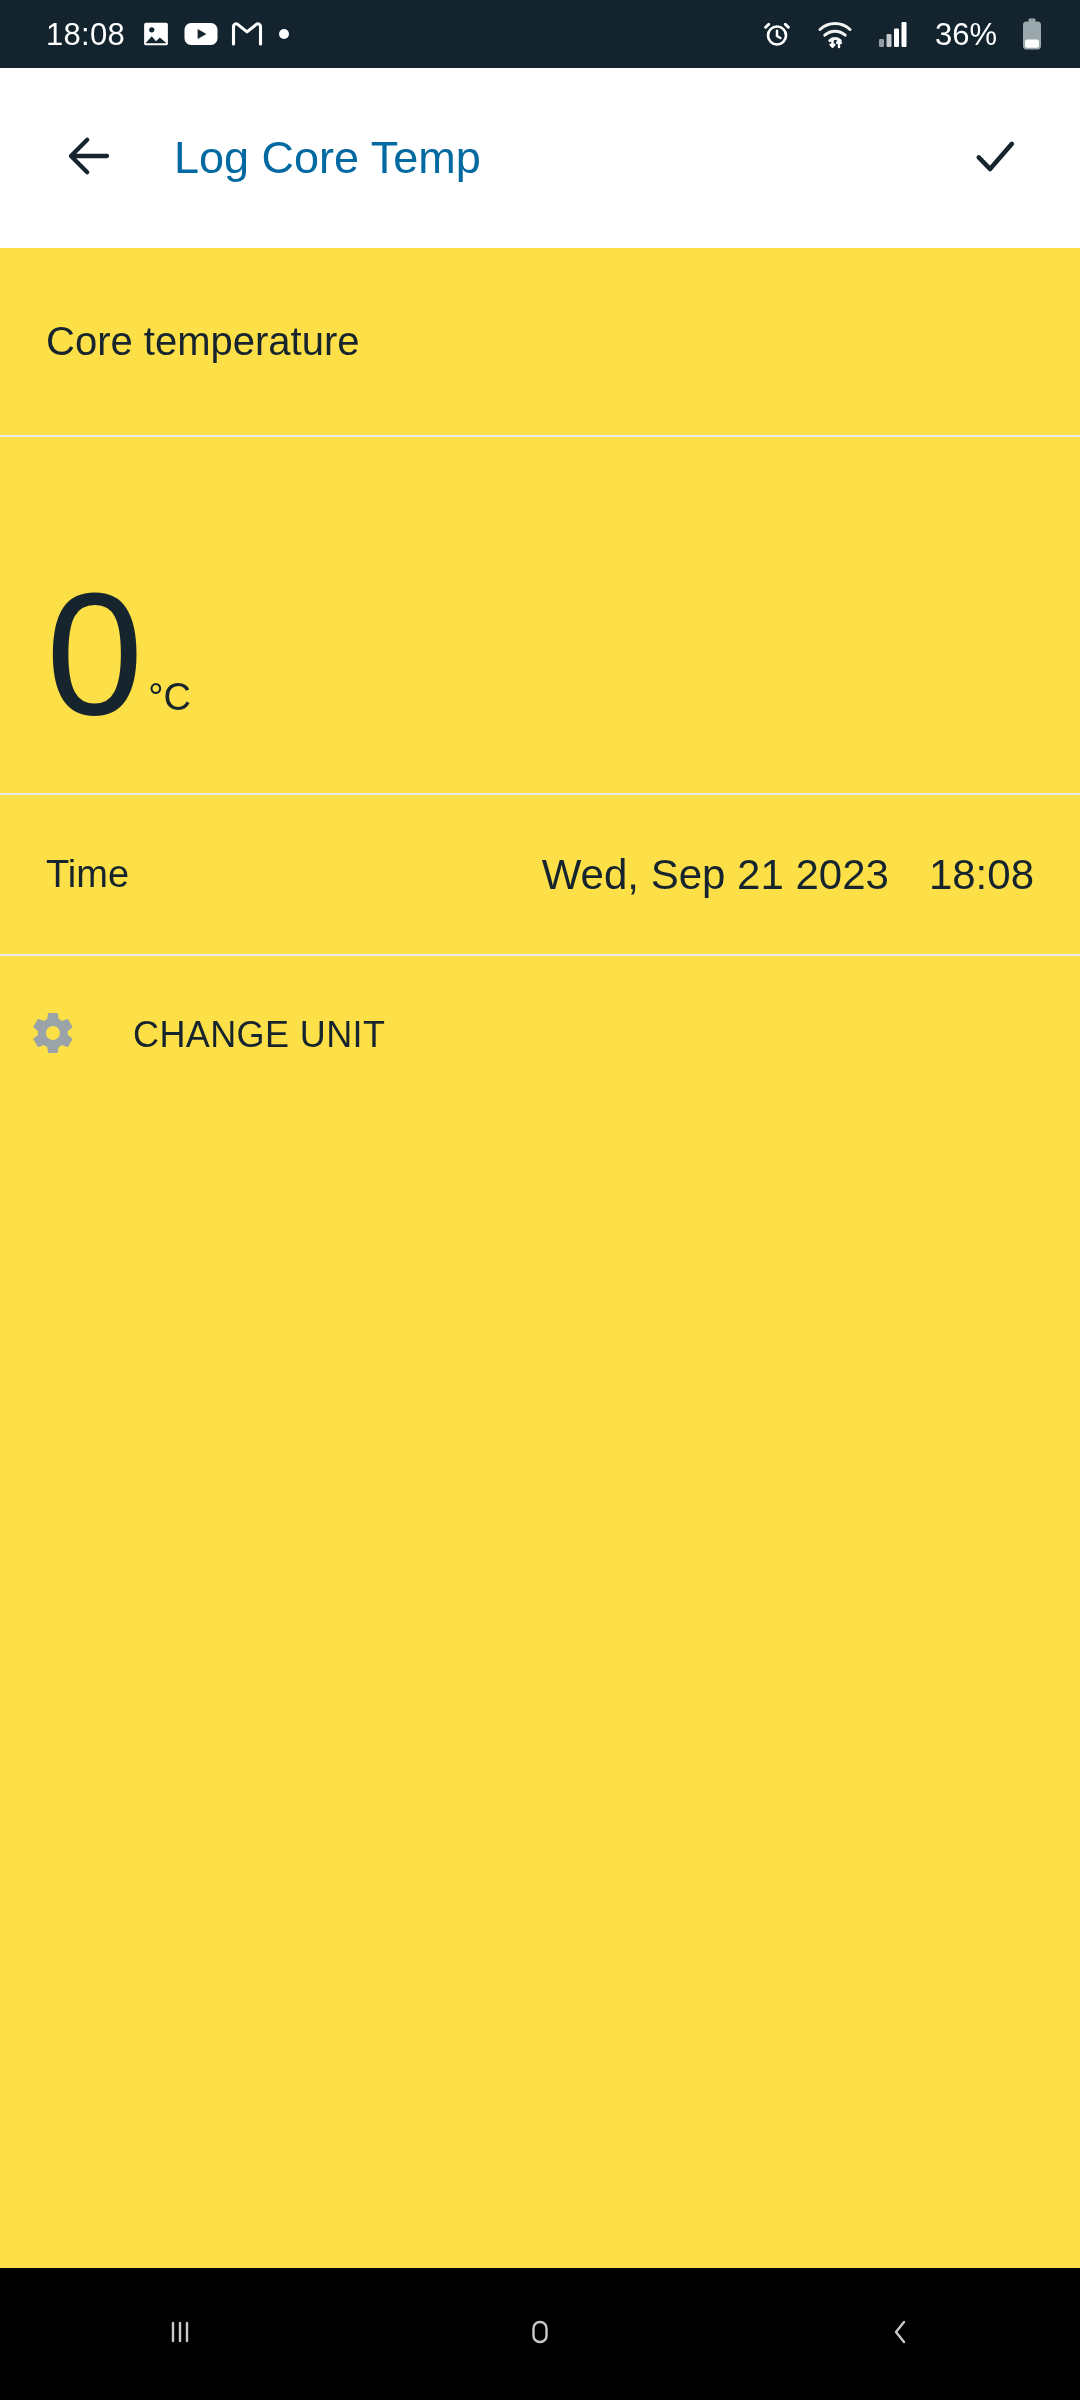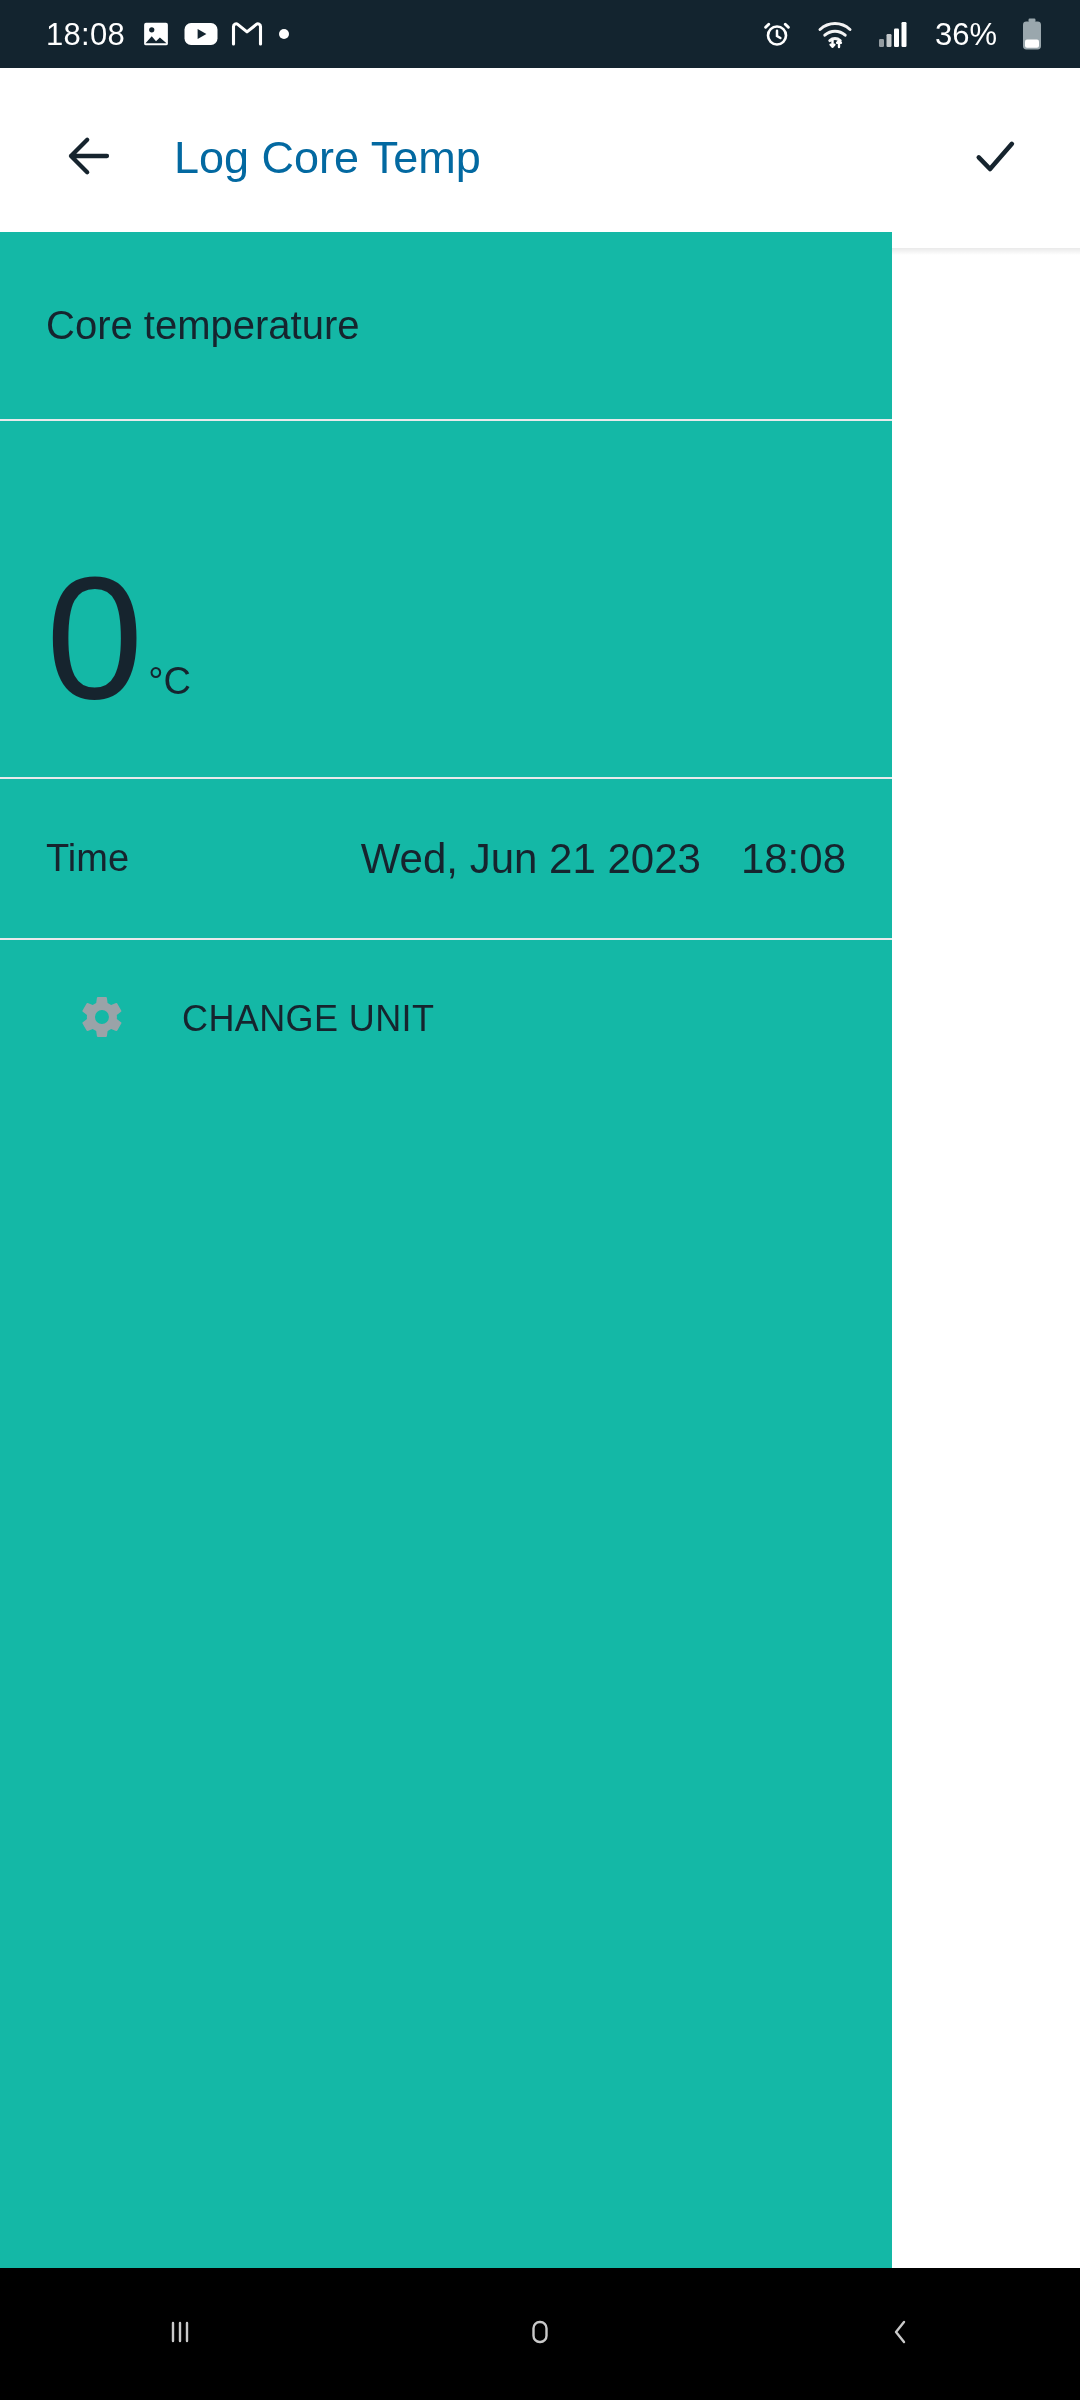--- a/index.html
+++ b/index.html
@@ -87,24 +87,24 @@
   }
   #confirm-button {
     width: 78px; height: 78px;
     display: flex; align-items: center; justify-content: center;
     flex: 0 0 auto;
   }
 
   
   #content {
     position: absolute;
-    top: 232px; left: 0;
-    width: 892px;
+    top: 248px; left: 0;
+    width: 1080px;
     bottom: 132px;
-    background: #14b8a6;
+    background: #fde047;
     box-sizing: border-box;
   }
   .divider {
     height: 2px;
     background: #e8eaec;
     width: 100%;
   }
 
   #section-header {
     height: 187px;
@@ -162,21 +162,21 @@
   #time-date-value, #time-clock-value {
     font-size: 42px;
     color: #16242e;
     white-space: nowrap;
   }
 
   #change-unit-row {
     height: 158px;
     display: flex;
     align-items: center;
-    padding-left: 78px;
+    padding-left: 29px;
     box-sizing: border-box;
   }
   #change-unit-label {
     font-size: 36px;
     color: #16242e;
     margin-left: 56px;
     letter-spacing: 0.4px;
   }
 
   
@@ -303,21 +303,21 @@
   <div id="value-row">
     <span id="value-number">0</span>
     <span id="value-unit">°C</span>
   </div>
 
   <div class="divider"></div>
 
   <div id="time-row">
     <span id="time-label">Time</span>
     <span id="time-values">
-      <span id="time-date-value">Wed, Jun 21 2023</span>
+      <span id="time-date-value">Wed, Sep 21 2023</span>
       <span id="time-clock-value">18:08</span>
     </span>
   </div>
 
   <div class="divider"></div>
 
   <div id="change-unit-row">
     <span>
       <svg width="48" height="48" viewBox="0 0 24 24">
         <path d="M19.4 13c.04-.33.06-.66.06-1s-.02-.67-.06-1l2.1-1.63a.5.5 0 0 0 .12-.64l-2-3.46a.5.5 0 0 0-.6-.22l-2.48 1a7.3 7.3 0 0 0-1.74-1l-.37-2.63A.5.5 0 0 0 13.95 2h-4a.5.5 0 0 0-.49.42L9.1 5.05a7.3 7.3 0 0 0-1.74 1l-2.48-1a.5.5 0 0 0-.6.22l-2 3.46a.5.5 0 0 0 .12.64L4.5 11c-.04.33-.06.66-.06 1s.02.67.06 1l-2.1 1.63a.5.5 0 0 0-.12.64l2 3.46c.12.22.38.3.6.22l2.48-1c.52.4 1.1.74 1.74 1l.37 2.63c.04.24.25.42.49.42h4c.24 0 .45-.18.49-.42l.37-2.63a7.3 7.3 0 0 0 1.74-1l2.48 1c.23.08.48 0 .6-.22l2-3.46a.5.5 0 0 0-.12-.64L19.4 13zM11.95 15.5A3.5 3.5 0 1 1 12 8.5a3.5 3.5 0 0 1-.05 7z" fill="#9aa3a8"></path>

